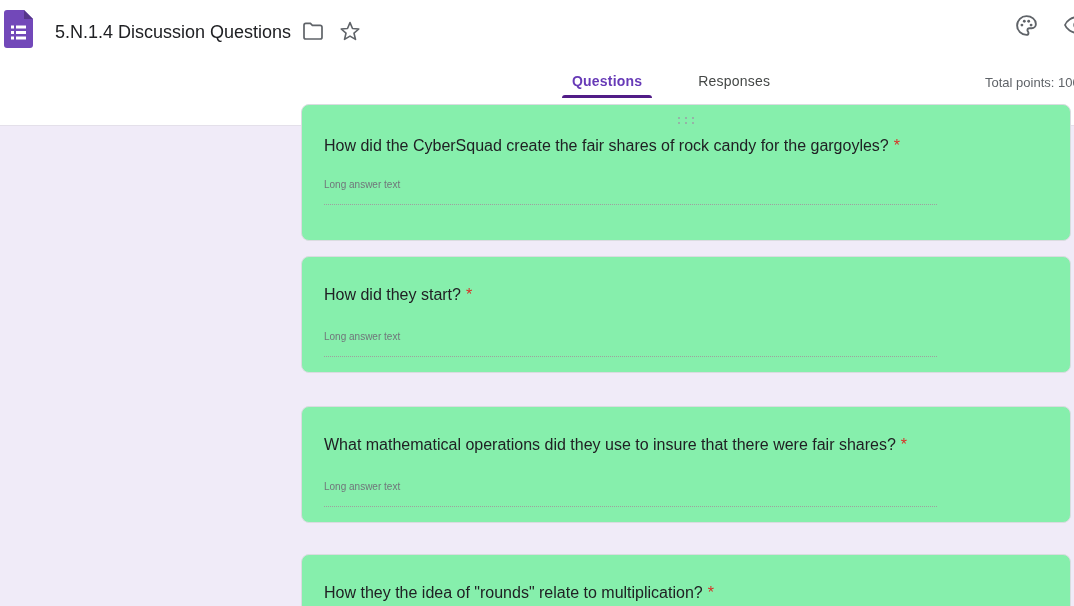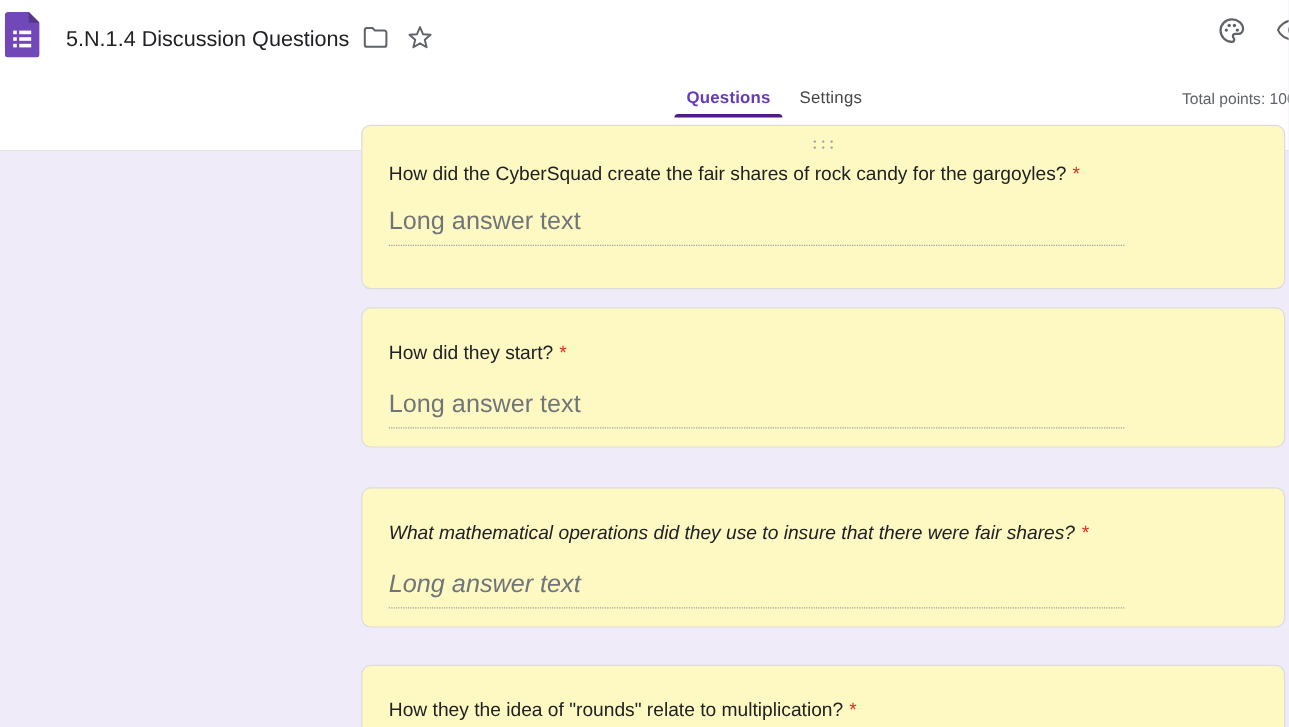--- a/index.html
+++ b/index.html
@@ -22,61 +22,61 @@
     position:absolute; left:55px; top:20px; height:24px; line-height:24px;
     font-size:18px; color:#202124; white-space:nowrap; cursor:text;
   }
   .icon-btn { position:absolute; display:flex; align-items:center; justify-content:center; cursor:pointer; }
   .folder-btn { left:301px; top:21px; width:24px; height:20px; }
   .star-btn   { left:337px; top:18px; width:26px; height:26px; }
   .palette-btn{ left:1013px; top:12px; width:27px; height:27px; }
   .eye-btn    { left:1064px; top:14px; width:28px; height:22px; }
 
   
-  .tabbar { position:absolute; top:64px; left:560px; height:34px; display:flex; }
+  .tabbar { position:absolute; top:64px; left:560px; height:34px; display:flex;gap:32px; }
   .tab {
     position:relative; padding:0 12px; line-height:34px; font-size:14px;
     color:#444746; cursor:pointer; white-space:nowrap; letter-spacing:.2px;
   }
   .tab.active { color:#673ab7; font-weight:bold; }
   .tab.active .tab-underline {
     position:absolute; left:2px; right:2px; bottom:0; height:3px;
     background:#511c87; border-radius:3px 3px 0 0;
   }
   .total-points {
     position:absolute; top:75px; left:985px; font-size:13px; color:#5f6368; white-space:nowrap;
   }
 
   
   .card {
     position:absolute; left:301px; width:770px;
-    background:#fef9c3; border:1px solid #dadce0; border-radius:8px;
+    background:#86efac; border:1px solid #dadce0; border-radius:8px;
     cursor:pointer;
   }
   .card-1 { top:104px; height:137px; }
   .card-2 { top:256px; height:117px; }
-  .card-3 { top:406px; height:117px;font-style:italic; }
+  .card-3 { top:406px; height:117px; }
   .card-4 { top:554px; height:137px; }
 
   .drag-handle {
     position:absolute; top:9px; left:50%; transform:translateX(-50%);
     display:grid; grid-template-columns:repeat(3, 2px); grid-template-rows:repeat(2, 2px);
     column-gap:5px; row-gap:3px; padding:3px; cursor:grab;
   }
   .drag-handle i { width:2px; height:2px; border-radius:50%; background:#9aa0a6; }
 
   .q-title {
     position:absolute; left:22px; top:27px; right:22px;
     font-size:16px; color:#202124; line-height:22px; cursor:text;
   }
   .card-1 .q-title { top:30px; }
   .req { color:#d93025; padding-left:5px; font-size:16px; }
 
   .answer { position:absolute; left:22px; top:70px; width:613px; }
-  .answer-placeholder { font-size:21px; color:#70757a; line-height:20px; }
+  .answer-placeholder { font-size:10px; color:#70757a; line-height:20px; }
   .answer-line { margin-top:9px; border-bottom:1px dotted #9f9f9f; width:100%; height:0; }
 
   svg { display:block; }
 </style>
 </head>
 <body>
 
 <div class="app">
 
   <div class="topbar">
@@ -132,21 +132,21 @@
         </svg>
       </span>
     </div>
 
     <div class="tabbar">
       <div class="tab active">
         <span>Questions</span>
         <div class="tab-underline"></div>
       </div>
       <div class="tab">
-        <span>Settings</span>
+        <span>Responses</span>
       </div>
     </div>
 
     <div class="total-points">Total points: 100</div>
   </div>
 
   <div class="card card-1">
     <div class="drag-handle">
       <i></i>
         <i></i>

